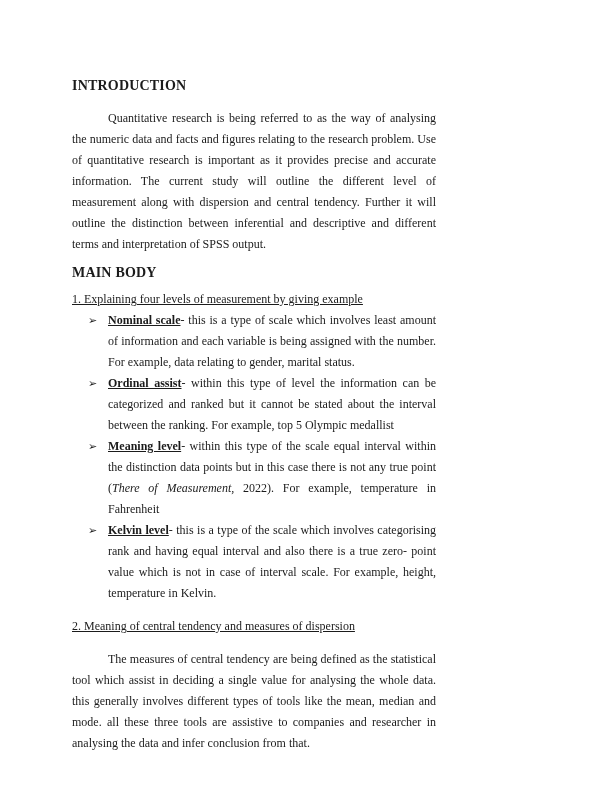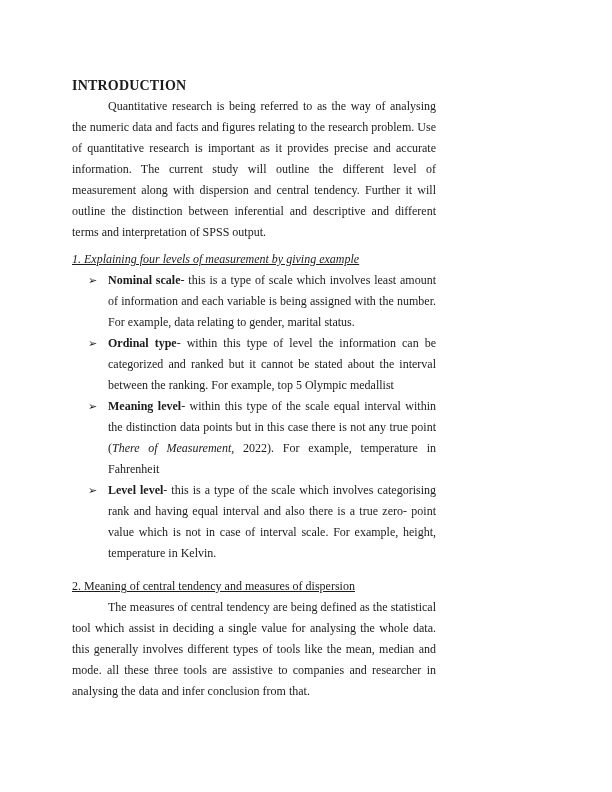--- a/index.html
+++ b/index.html
@@ -33,62 +33,63 @@
     margin: 14px 0 0 0;
     text-decoration: underline;
   }
   h2.section2-heading { margin-top: 12px; }
   p.para {
     font-size: 12px;
     line-height: 21px;
     margin: 0;
     text-align: justify;
   }
-  p.indent { text-indent: 36px; }
+  p.indent { text-indent: 36px; margin-top: 12px; }
   ul.arrow-list {
     margin: 0;
     padding: 0;
     list-style: none;
   }
   ul.arrow-list li {
     position: relative;
     padding-left: 36px;
     font-size: 12px;
     line-height: 21px;
     text-align: justify;
   }
   .bullet-glyph {
     position: absolute;
     left: 16px;
     top: 0;
     font-size: 11px;
     line-height: 21px;
   }
-  .bullet-label { font-weight: 700; }
+  .bullet-label { font-weight: 700; text-decoration: underline; }
   .bullet-citation { font-style: italic; }
   
-  h2.section1-heading { margin-top: 6px; font-style: italic; }
+  h2.section1-heading { margin-top: 6px; }
 </style>
 </head>
 <body>
 
 <div class="page">
 
   <h1 class="doc-heading intro-heading">INTRODUCTION</h1>
 
   <p class="para indent">Quantitative research is being referred to as the way of analysing the numeric data and facts and figures relating to the research problem. Use of quantitative research is important as it provides precise and accurate information. The current study will outline the different level of measurement along with dispersion and central tendency. Further it will outline the distinction between inferential and descriptive and different terms and interpretation of SPSS output.</p>
 
+  <h1 class="doc-heading main-body-heading">MAIN BODY</h1>
 
   <h2 class="sub-heading section1-heading">1. Explaining four levels of measurement by giving example</h2>
 
 
   <ul class="arrow-list">
     <li><span class="bullet-glyph">➢</span><span class="bullet-label">Nominal scale</span><span>- this is a type of scale which involves least amount of information and each variable is being assigned with the number. For example, data relating to gender, marital status.</span><span class="bullet-citation"></span><span></span></li>
-    <li><span class="bullet-glyph">➢</span><span class="bullet-label">Ordinal type</span><span>- within this type of level the information can be categorized and ranked but it cannot be stated about the interval between the ranking. For example, top 5 Olympic medallist</span><span class="bullet-citation"></span><span></span></li>
+    <li><span class="bullet-glyph">➢</span><span class="bullet-label">Ordinal assist</span><span>- within this type of level the information can be categorized and ranked but it cannot be stated about the interval between the ranking. For example, top 5 Olympic medallist</span><span class="bullet-citation"></span><span></span></li>
     <li><span class="bullet-glyph">➢</span><span class="bullet-label">Meaning level</span><span>- within this type of the scale equal interval within the distinction data points but in this case there is not any true point (</span><span class="bullet-citation">There of Measurement</span><span>, 2022). For example, temperature in Fahrenheit</span></li>
-    <li><span class="bullet-glyph">➢</span><span class="bullet-label">Level level</span><span>- this is a type of the scale which involves categorising rank and having equal interval and also there is a true zero- point value which is not in case of interval scale. For example, height, temperature in Kelvin.</span><span class="bullet-citation"></span><span></span></li>
+    <li><span class="bullet-glyph">➢</span><span class="bullet-label">Kelvin level</span><span>- this is a type of the scale which involves categorising rank and having equal interval and also there is a true zero- point value which is not in case of interval scale. For example, height, temperature in Kelvin.</span><span class="bullet-citation"></span><span></span></li>
   </ul>
 
   <h2 class="sub-heading section2-heading">2. Meaning of central tendency and measures of dispersion</h2>
 
   <p class="para indent">The measures of central tendency are being defined as the statistical tool which assist in deciding a single value for analysing the whole data. this generally involves different types of tools like the mean, median and mode. all these three tools are assistive to companies and researcher in analysing the data and infer conclusion from that.</p>
 
 </div>
 
 </body></html>

